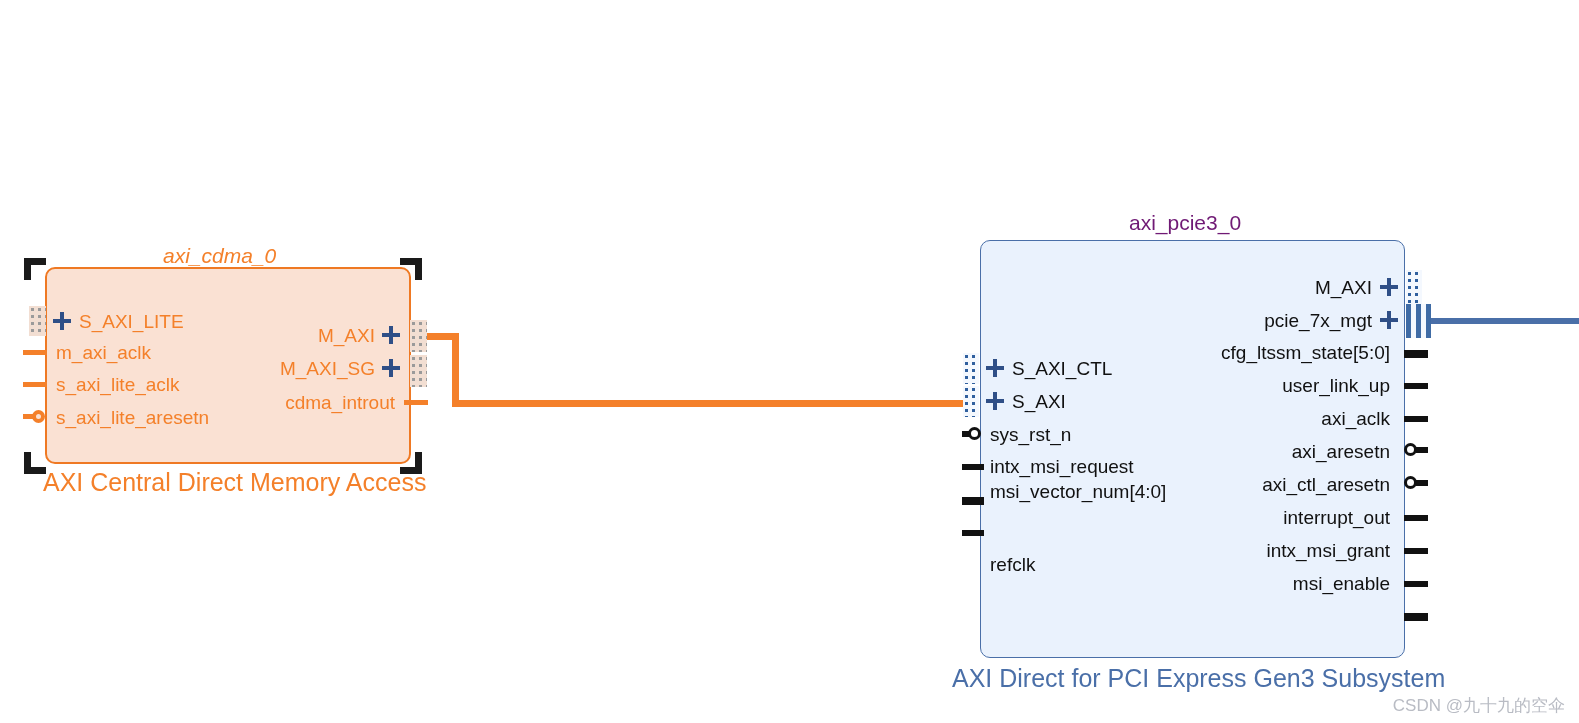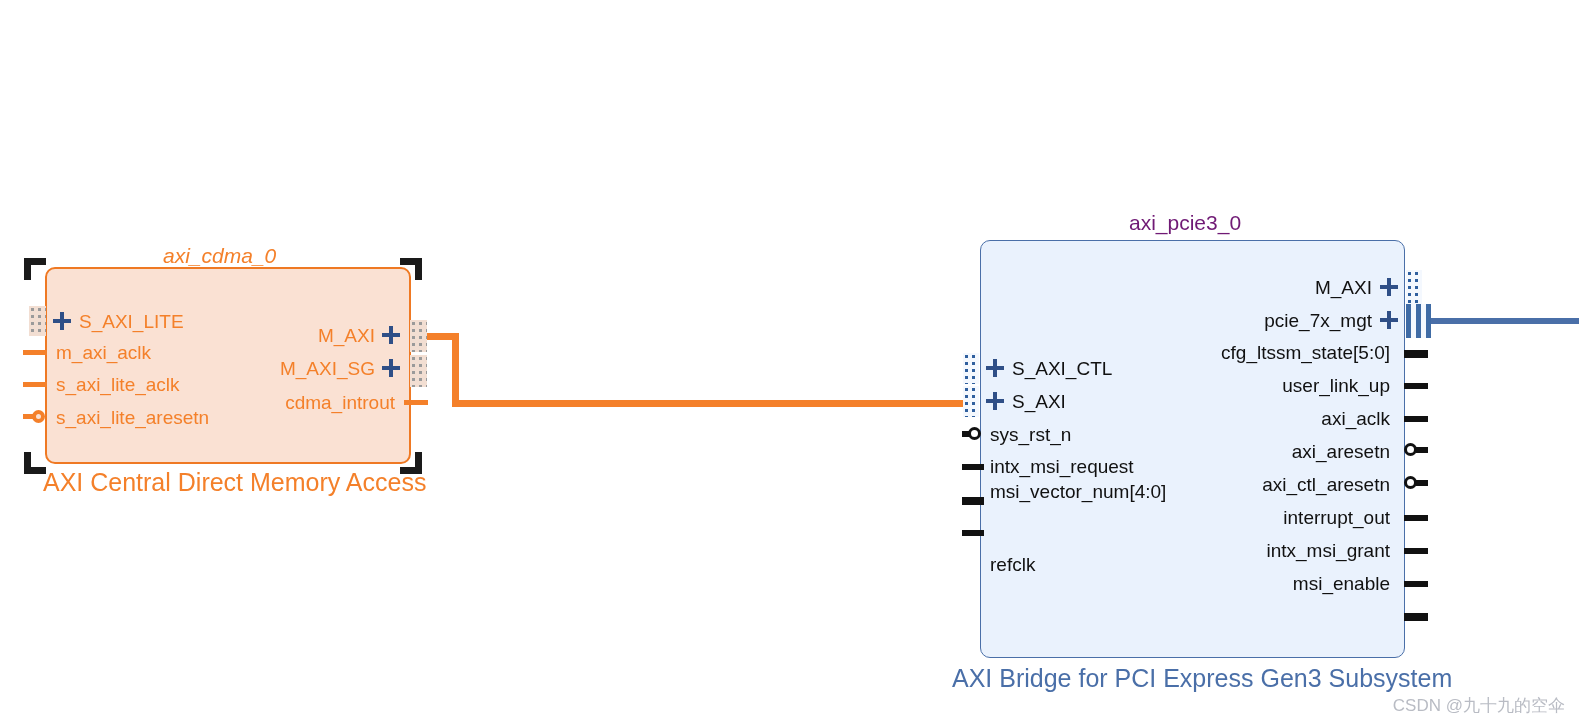--- a/index.html
+++ b/index.html
@@ -257,17 +257,17 @@
   <div class="pin-stub black abs" style="left:1404px; top:515px; width:24px;"></div>
 
   <div class="port-label black right" style="left:1150px; top:541px; width:240px;">intx_msi_grant</div>
   <div class="pin-stub black abs" style="left:1404px; top:548px; width:24px;"></div>
 
   <div class="port-label black right" style="left:1150px; top:574px; width:240px;">msi_enable</div>
   <div class="pin-stub black abs" style="left:1404px; top:581px; width:24px;"></div>
 
   <div class="pin-stub black abs" style="left:1404px; top:613px; width:24px; height:8px;"></div>
 
-  <div class="caption blue" style="left:952px; top:664px;">AXI Bridge for PCI Express Gen3 Subsystem</div>
+  <div class="caption blue" style="left:952px; top:664px;">AXI Direct for PCI Express Gen3 Subsystem</div>
 
   <div class="watermark">CSDN @九十九的空伞</div>
 
 </div>
 
 </body></html>

